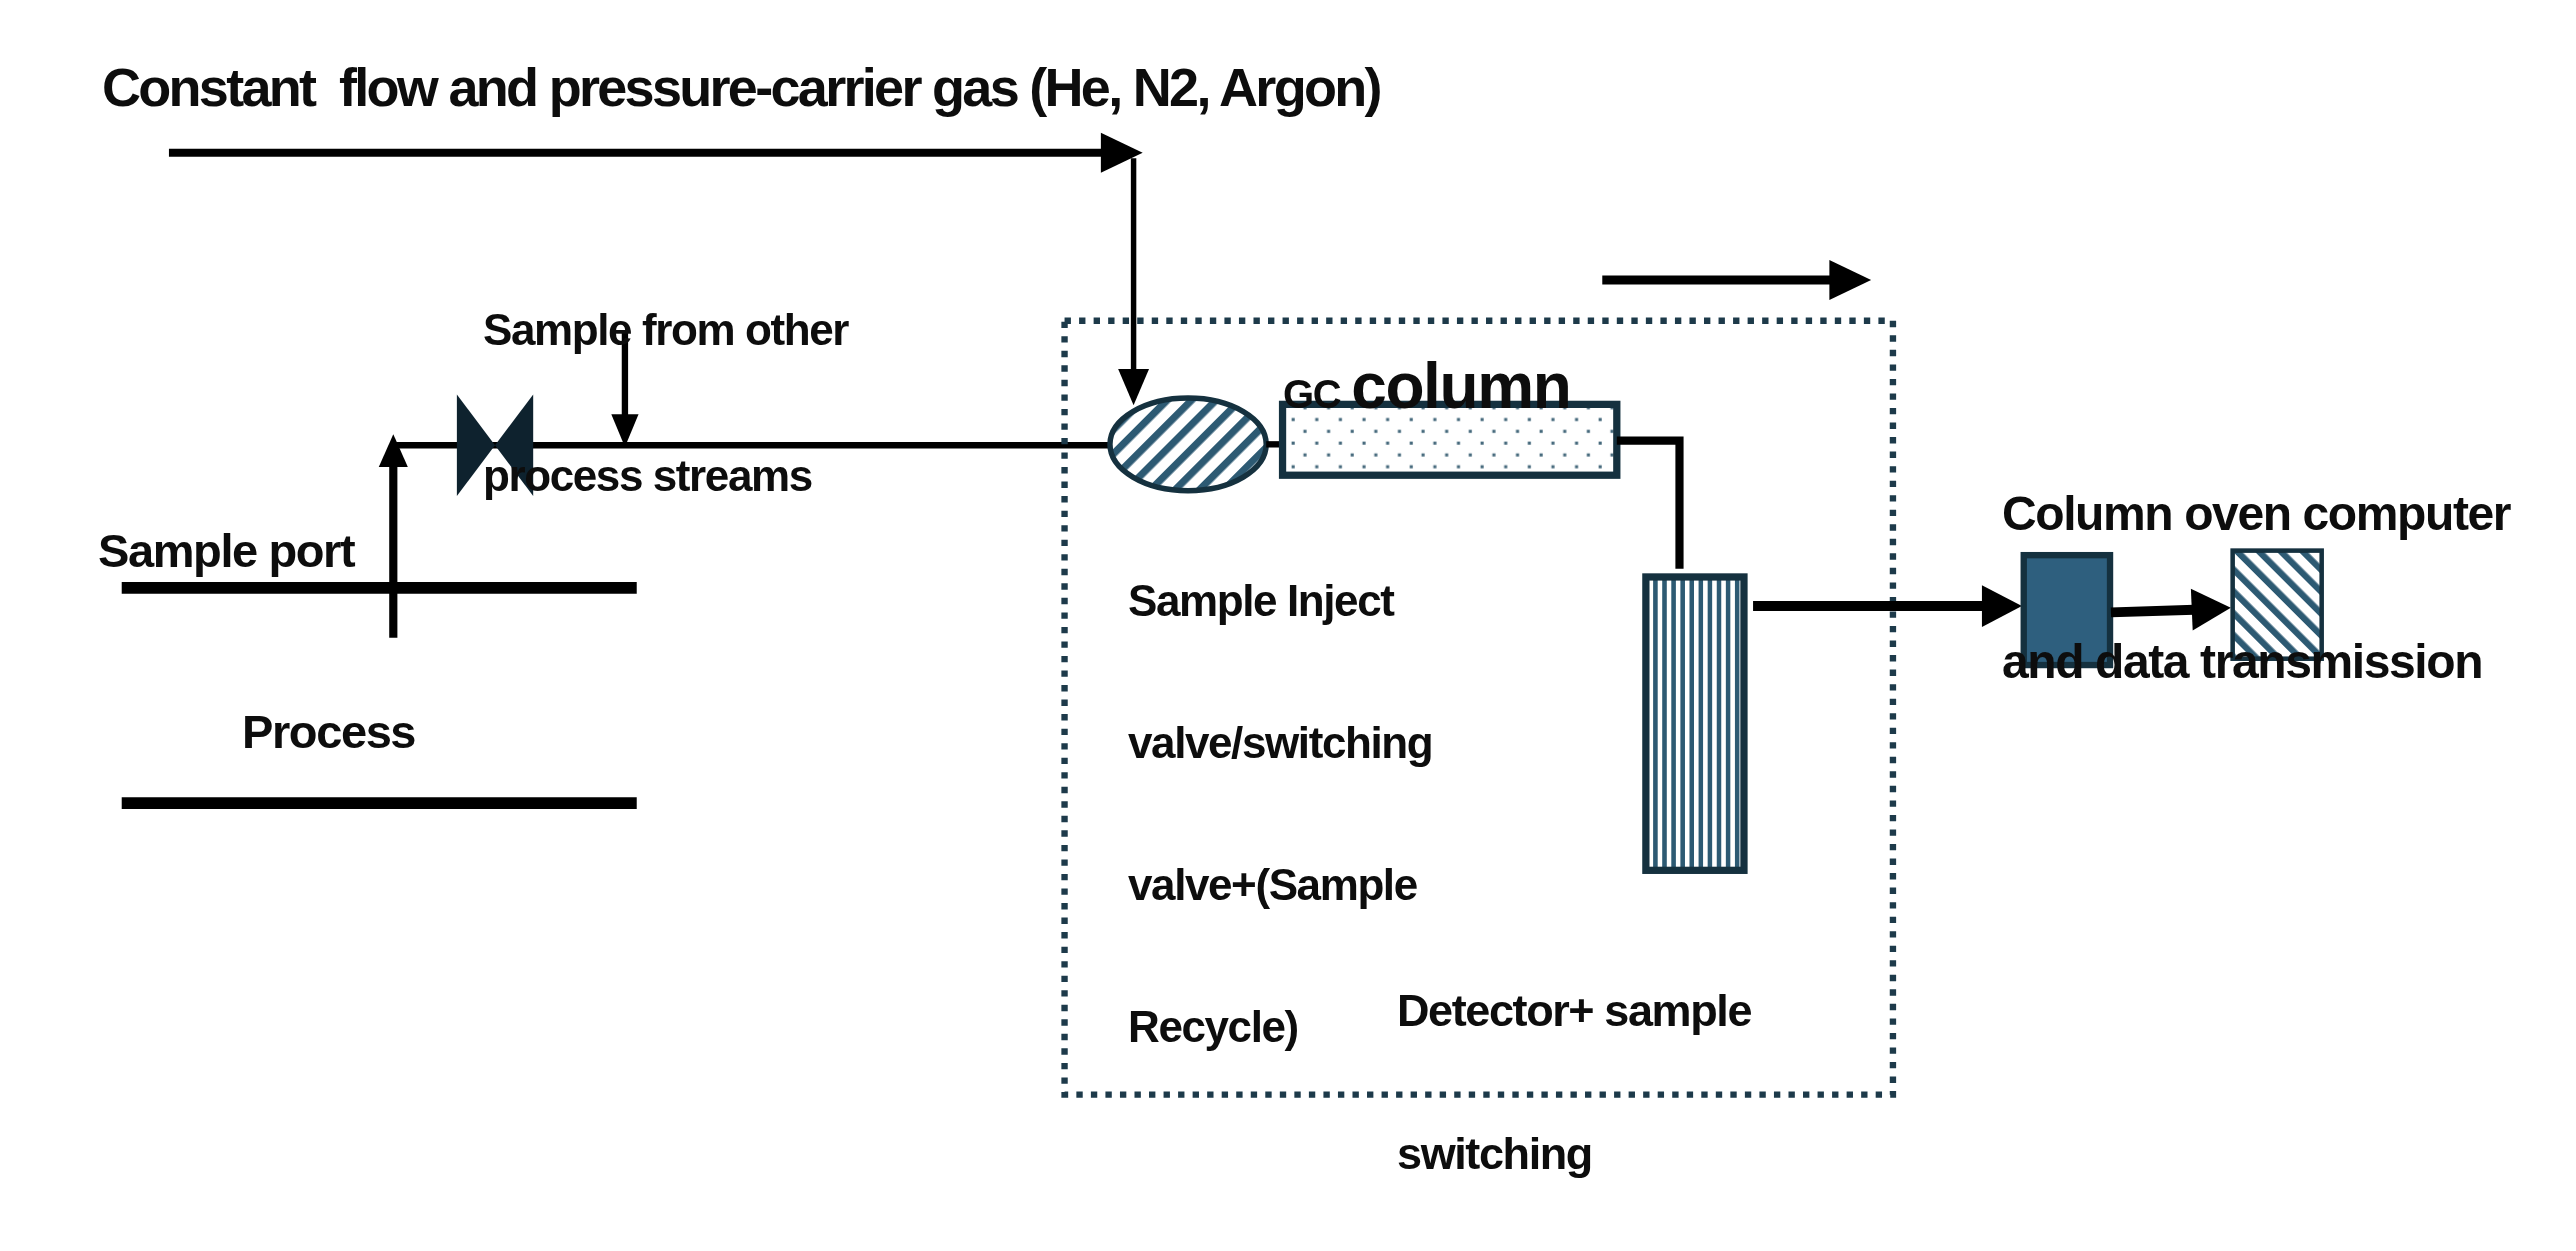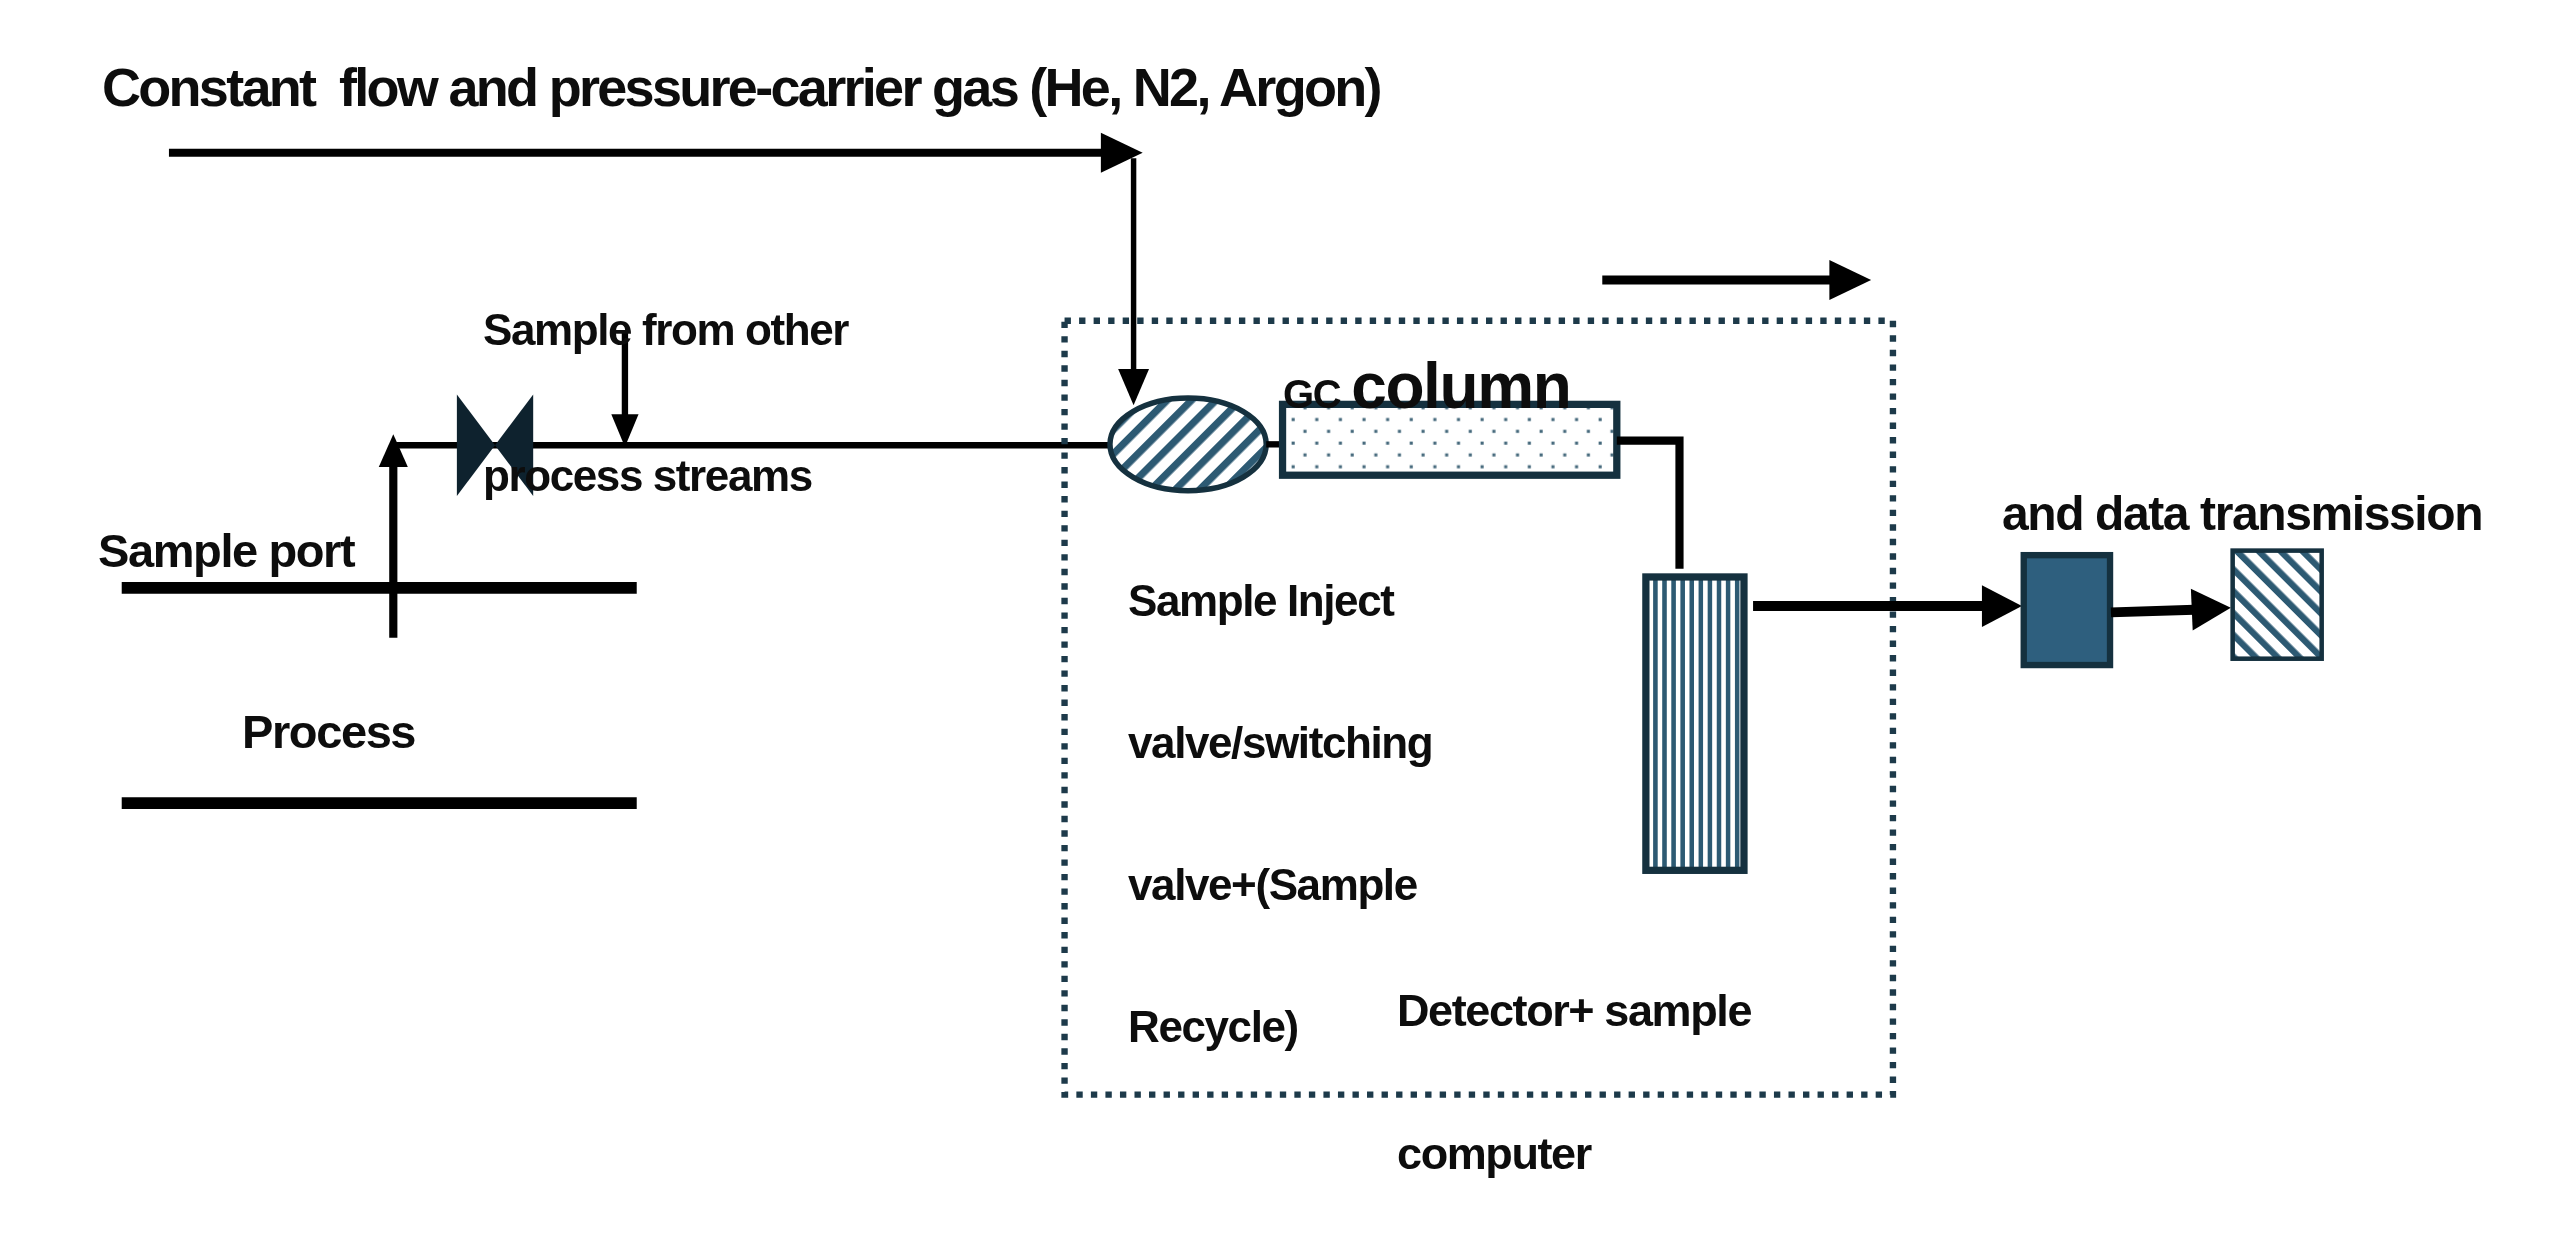--- a/index.html
+++ b/index.html
@@ -158,22 +158,23 @@
 
   <div class="lbl lbl-inject lines">
     <div>Sample Inject</div>
     <div>valve/switching</div>
     <div>valve+(Sample</div>
     <div>Recycle)</div>
   </div>
 
   <div class="lbl lbl-detector lines">
     <div>Detector+ sample</div>
-    <div>computer</div>
+    <div>switching</div>
   </div>
 
   <div class="lbl lbl-computer lines">
+    <div>Column oven computer</div>
     <div>and data transmission</div>
   </div>
 
 
 </div>
 
 
 </body></html>

